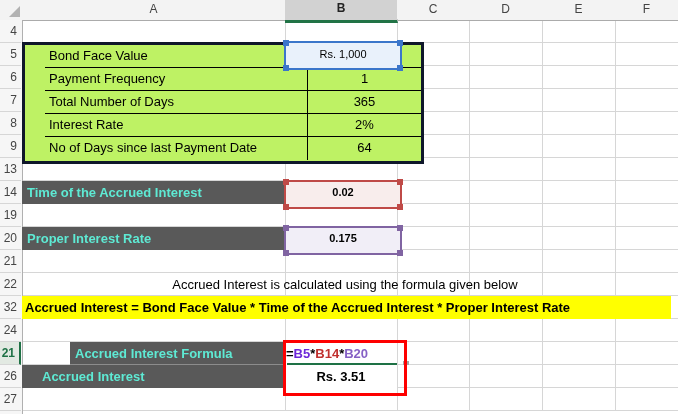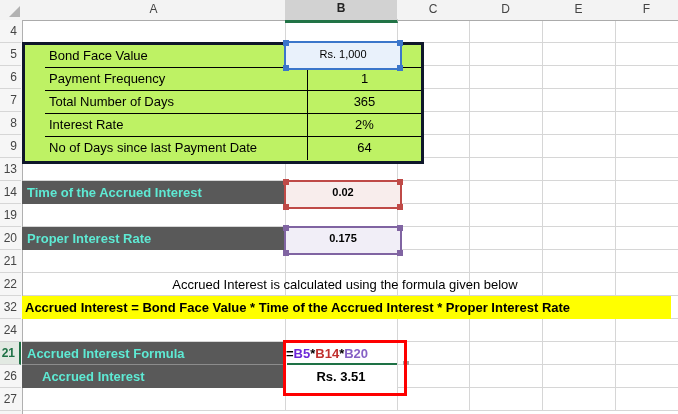--- a/index.html
+++ b/index.html
@@ -148,21 +148,21 @@
     <span>0.175</span>
     <span class="handle h-tl"></span>
     <span class="handle h-tr"></span>
     <span class="handle h-bl"></span>
     <span class="handle h-br"></span>
   </div>
 
   <div class="note-row">Accrued Interest is calculated using the formula given below</div>
   <div class="banner">Accrued Interest = Bond Face Value * Time of the Accrued Interest * Proper Interest Rate</div>
 
-  <div class="gray-cell" style="top:342px;border-bottom:1px solid #8c8c8c;">Accrued Interest Formula</div>
+  <div class="gray-cell" style="top:342px;border-bottom:1px solid #8c8c8c;margin-left:48px;">Accrued Interest Formula</div>
   <div class="gray-cell" style="top:365px;padding-left:20px;">Accrued Interest</div>
 
   <div class="b25">
     <span class="f-eq">=</span><span class="f-blue">B5</span><span class="f-op">*</span><span class="f-red">B14</span><span class="f-op">*</span><span class="f-purple">B20</span>
   </div>
   <div class="green-underline"></div>
 
   <div class="b26">Rs. 3.51</div>
 
   <div class="redbox"></div>

